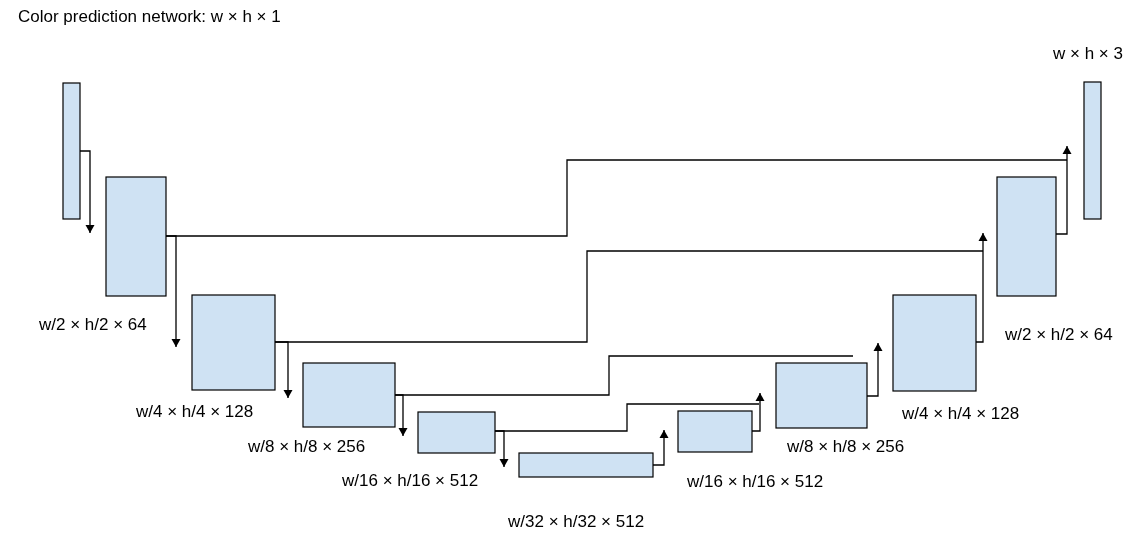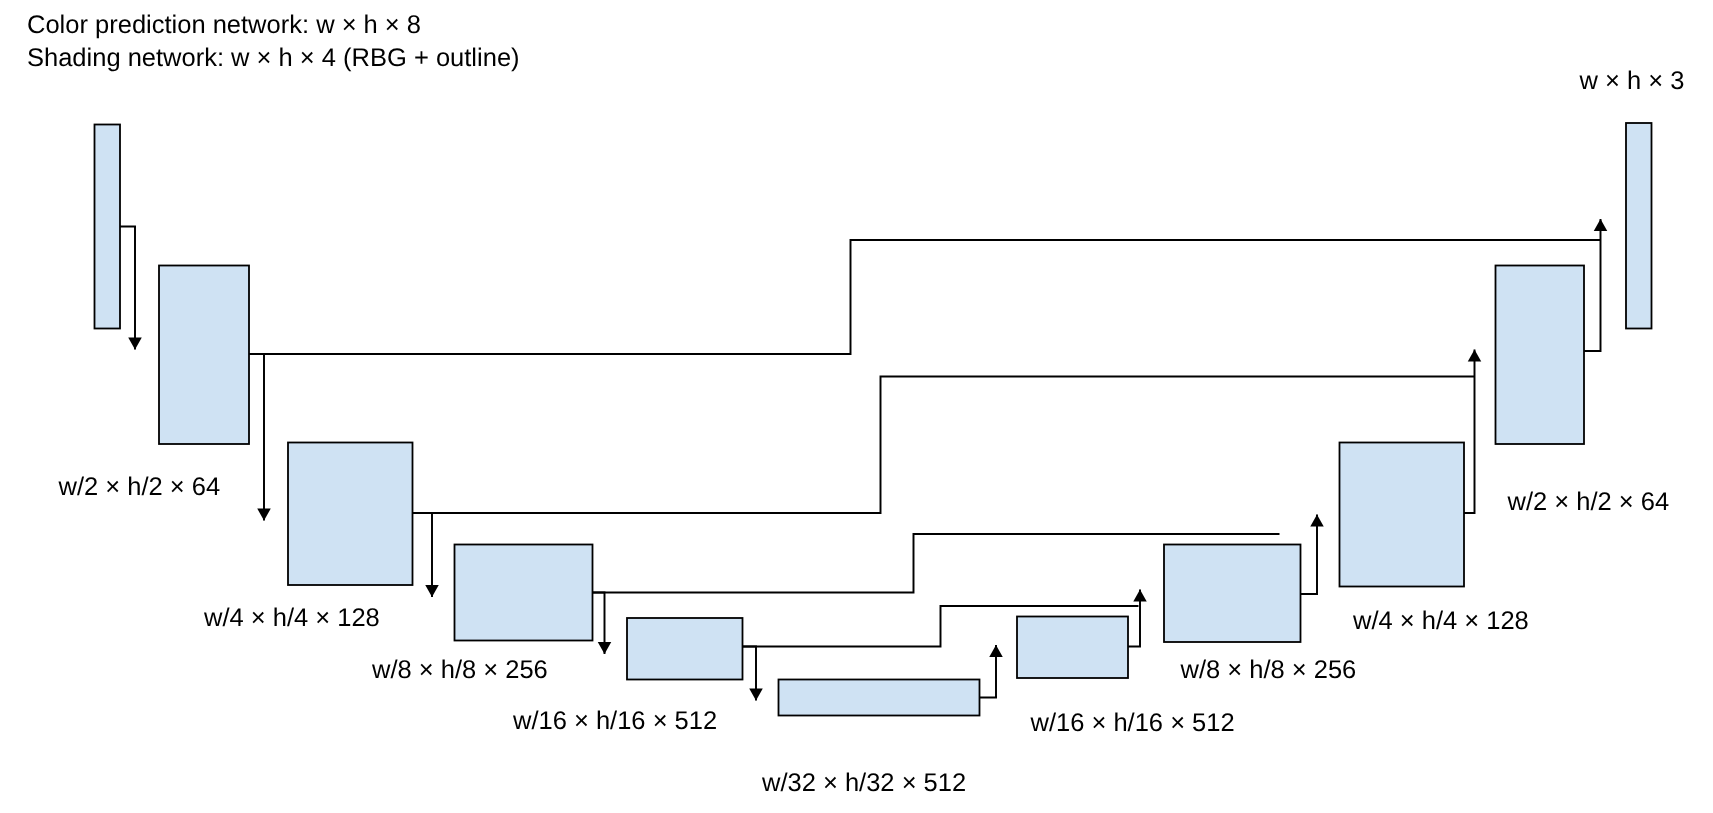--- a/index.html
+++ b/index.html
@@ -31,22 +31,21 @@
   #diagram text {
     font-family: "Liberation Sans", sans-serif;
     font-size: 17px;
     fill: #000000;
   }
 </style>
 </head>
 <body>
 
 <div class="stage">
-  <div class="hdr" style="top:6px">Color prediction network: w × h × 8</div>
-  <div class="hdr" style="top:28px">Shading network: w × h × 4 (RBG + outline)</div>
+  <div class="hdr" style="top:6px">Color prediction network: w × h × 1</div>
   <svg id="diagram" width="1142" height="542" viewBox="0 0 1142 542">
       <polyline points="80,151 90,151 90,233" fill="none" stroke="#000000" stroke-width="1.3"></polyline>
       <polygon points="90,233 85.5,225 94.5,225" fill="#000000" stroke="none"></polygon>
       <polyline points="166,236 176,236 176,347" fill="none" stroke="#000000" stroke-width="1.3"></polyline>
       <polygon points="176,347 171.5,339 180.5,339" fill="#000000" stroke="none"></polygon>
       <polyline points="275,342 288,342 288,398" fill="none" stroke="#000000" stroke-width="1.3"></polyline>
       <polygon points="288,398 283.5,390 292.5,390" fill="#000000" stroke="none"></polygon>
       <polyline points="395,395 403,395 403,436" fill="none" stroke="#000000" stroke-width="1.3"></polyline>
       <polygon points="403,436 398.5,428 407.5,428" fill="#000000" stroke="none"></polygon>
       <polyline points="495,431 504,431 504,467" fill="none" stroke="#000000" stroke-width="1.3"></polyline>

